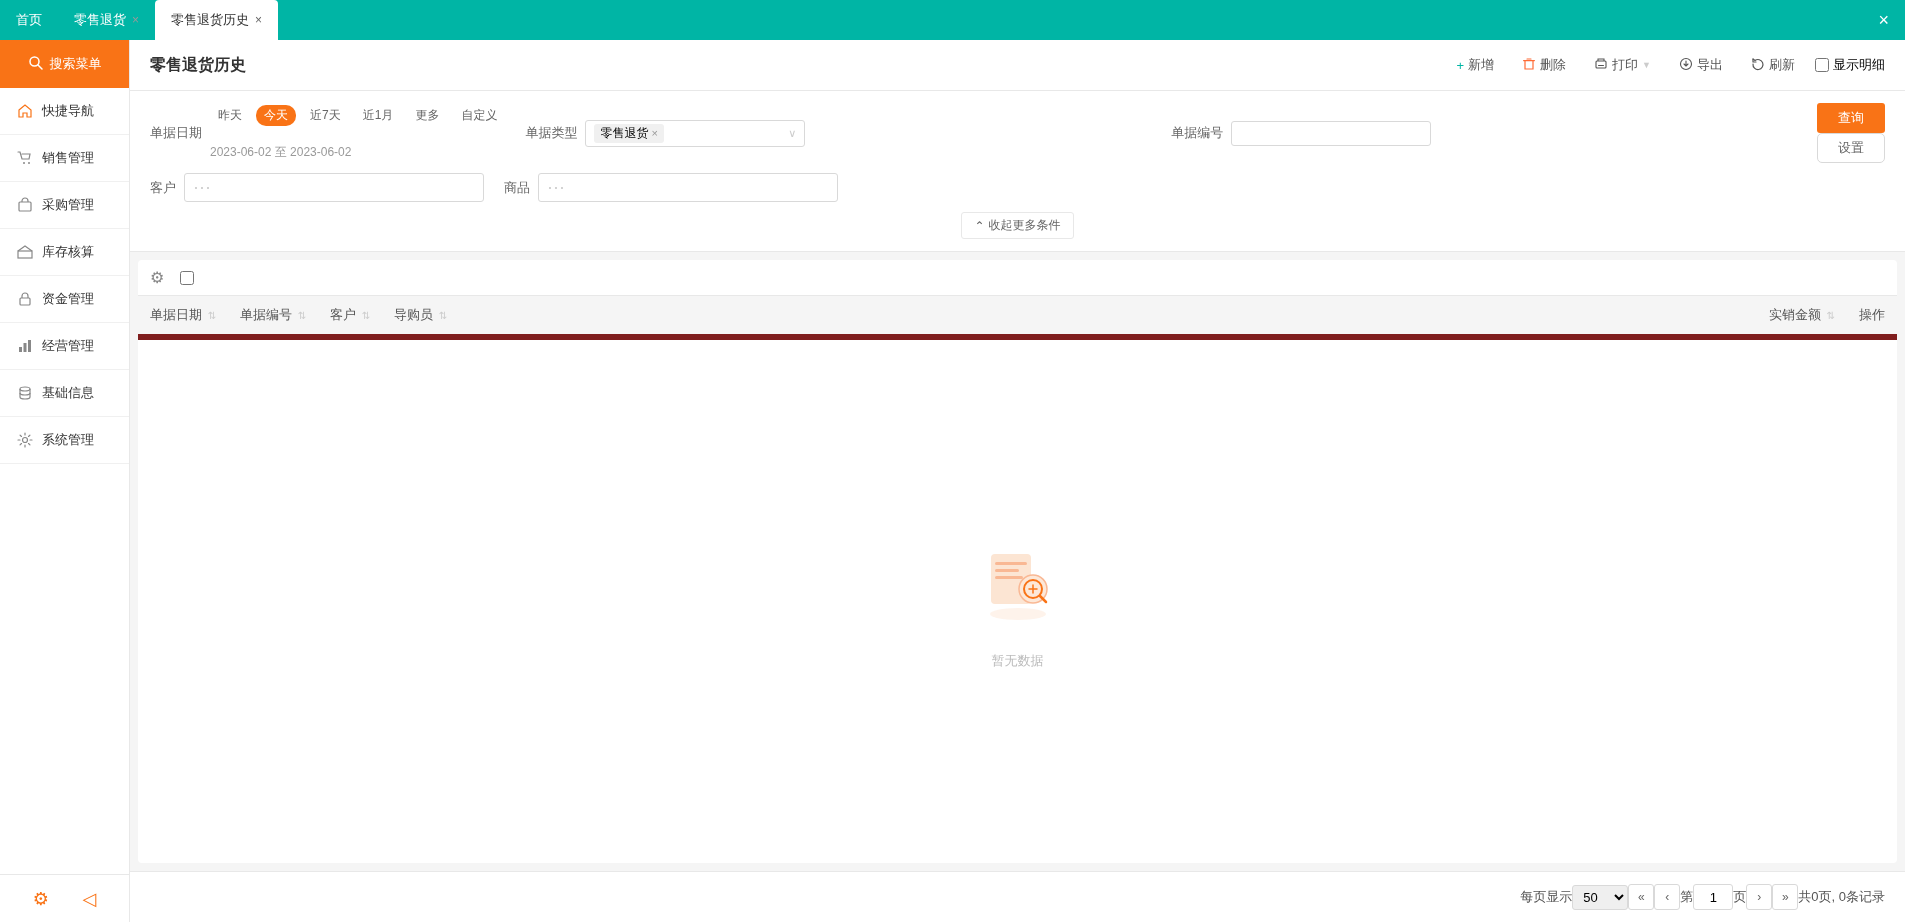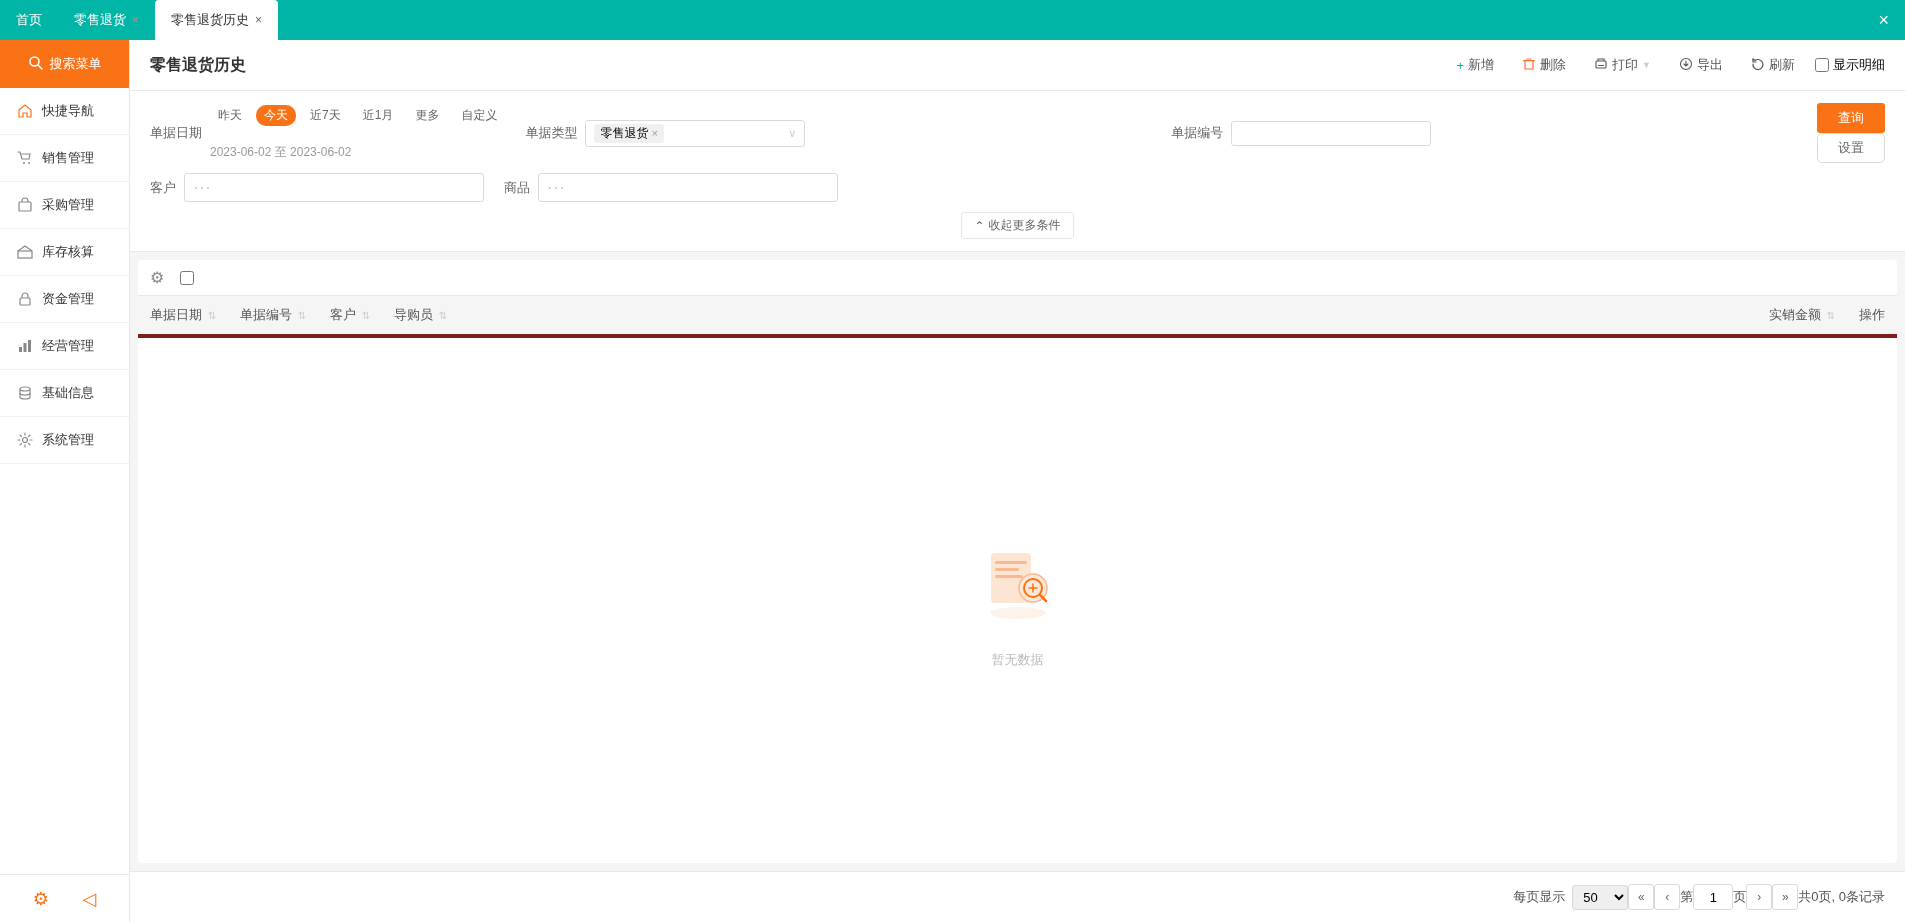--- a/index.html
+++ b/index.html
@@ -293,21 +293,21 @@
     }
     thead tr {
       background: #f5f5f5;
     }
     th {
       padding: 10px 12px;
       text-align: left;
       font-weight: 500;
       color: #555;
       font-size: 13px;
-      border-bottom: 4px solid #7f1d1d;
+      border-bottom: 6px solid #7f1d1d;
       white-space: nowrap;
     }
     th .sort-icon { color: #ccc; font-size: 10px; margin-left: 2px; }
 
     
     .empty-state {
       flex: 1;
       display: flex;
       flex-direction: column;
       align-items: center;
@@ -331,21 +331,20 @@
       background: #fff;
       font-size: 13px;
       color: #555;
     }
     .page-size-select {
       border: 1px solid #d9d9d9;
       border-radius: 3px;
       padding: 3px 6px;
       font-size: 13px;
       cursor: pointer;
-      margin-left: 7px;
     }
     .page-nav-btn {
       border: 1px solid #d9d9d9;
       background: #fff;
       border-radius: 3px;
       width: 26px;
       height: 26px;
       display: flex;
       align-items: center;
       justify-content: center;

